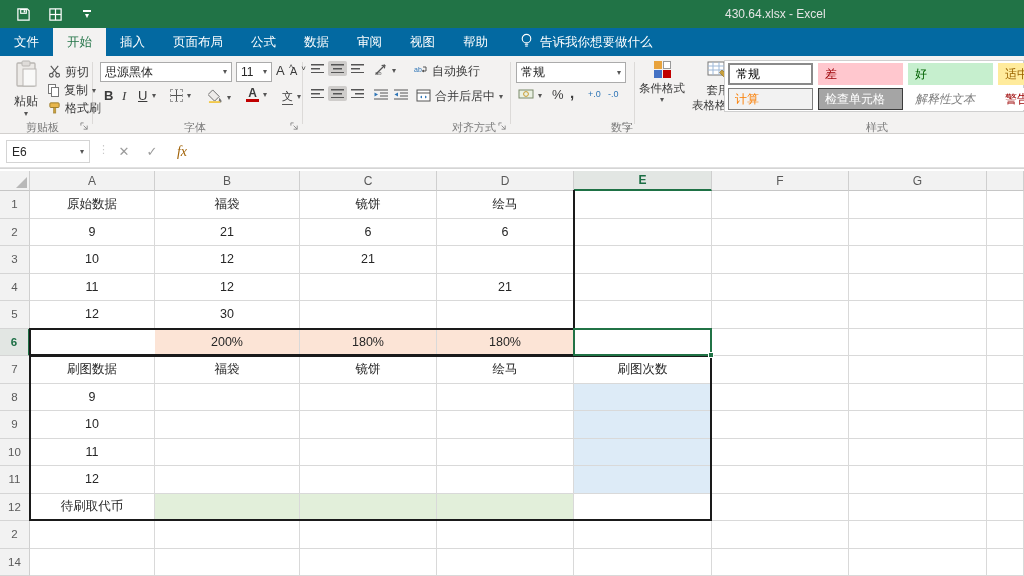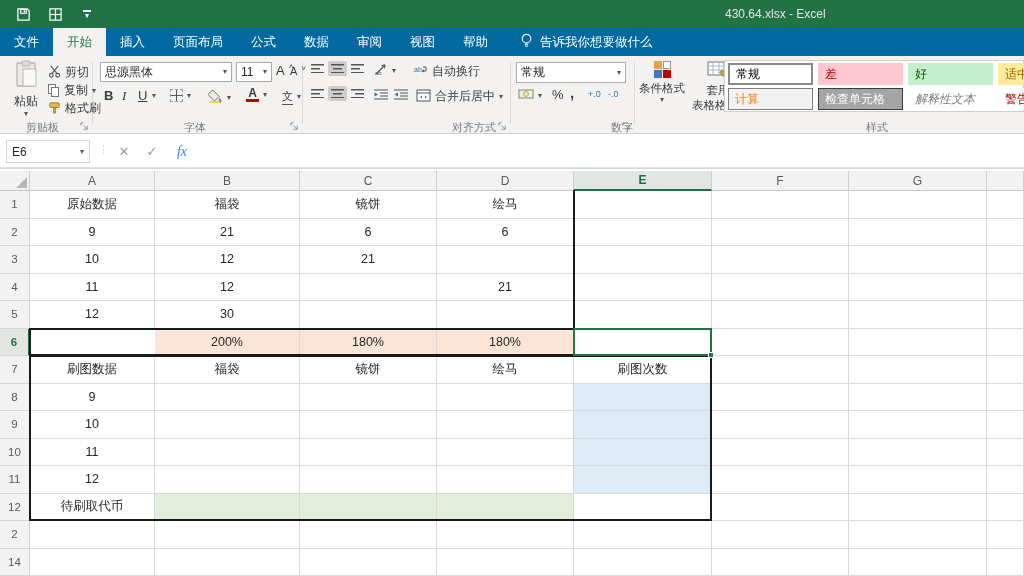--- a/index.html
+++ b/index.html
@@ -35,21 +35,21 @@
   .ibars.rgt{background-position:0 0,4px 4px,0 8px}
   .selbtn{background:#CFCDCB;border-radius:2px;padding:3px}
   .padbtn{padding:3px}
   .chip{position:absolute;width:85px;height:22px;line-height:20px;padding:0 6px;font-size:12px;border:1px solid transparent;cursor:pointer;overflow:hidden;white-space:nowrap}
   .gallery-frame{position:absolute;left:724px;top:4px;width:300px;height:52px;background:#fff;border:1px solid #CFCFCF}
 
   
   .fbar{position:absolute;left:0;top:135px;width:1024px;height:33px;background:#FFF;border-bottom:1px solid #E1E1E1}
   .namebox{position:absolute;left:6px;top:5px;width:84px;height:23px;background:#fff;border:1px solid #D4D4D4;display:flex;align-items:center;justify-content:space-between;padding:0 5px;font-size:12px;cursor:pointer}
   .fbtn{position:absolute;top:5px;height:23px;display:flex;align-items:center;justify-content:center;width:24px;color:#9B9B9B;font-size:13px;cursor:pointer}
-  .fxi{font-family:"Liberation Serif","DejaVu Serif",serif;font-style:italic;color:#3b82f6;font-size:14px}
+  .fxi{font-family:"Liberation Serif","DejaVu Serif",serif;font-style:italic;color:#a16207;font-size:14px}
   .finput{position:absolute;left:205px;top:5px;right:4px;height:23px;background:#fff;cursor:text}
   .vdots{position:absolute;left:98px;top:8px;color:#C9C9C9;font-size:11px;letter-spacing:0}
 
   
   #sheet{position:absolute;left:0;top:168px;width:1024px;height:408px;background:#fff;border-top:1px solid #D5D5D5;overflow:hidden}
   .chdr{position:absolute;background:#F2F2F2;border-right:1px solid #CFCFCF;border-bottom:1px solid #C6C6C6;color:#5A5A5A;font-size:12px;display:flex;align-items:center;justify-content:center;cursor:pointer}
   .chdr.hl{background:#E2E6E3;color:#1B6E44;border-bottom:2px solid #1E7145;font-weight:bold}
   .rhdr{position:absolute;background:#F2F2F2;border-right:1px solid #CFCFCF;border-bottom:1px solid #D5D5D5;color:#5A5A5A;font-size:11.5px;display:flex;align-items:center;justify-content:center;cursor:pointer}
   .rhdr.hl{background:#E2E6E3;color:#1B6E44;border-right:2px solid #1E7145;font-weight:bold}
   .cell{position:absolute;border-right:1px solid #D9D9D9;border-bottom:1px solid #D9D9D9;font-size:12.5px;display:flex;align-items:center;justify-content:center;overflow:hidden;cursor:cell;color:#262626}

